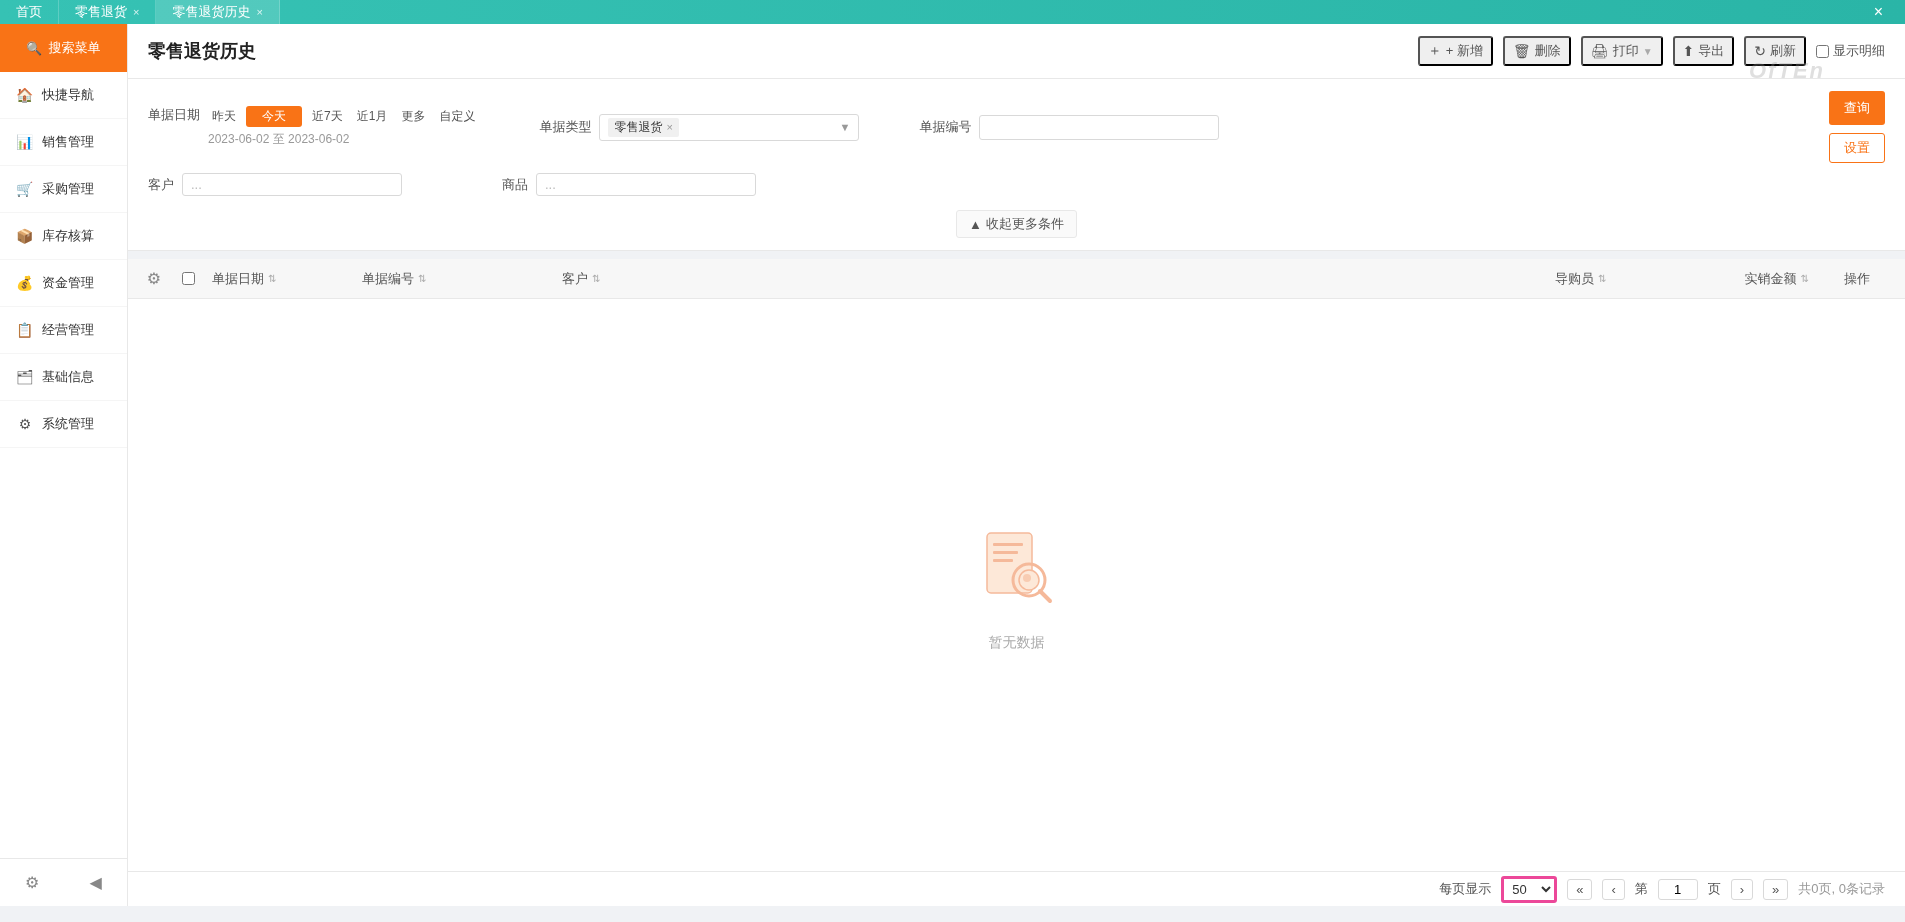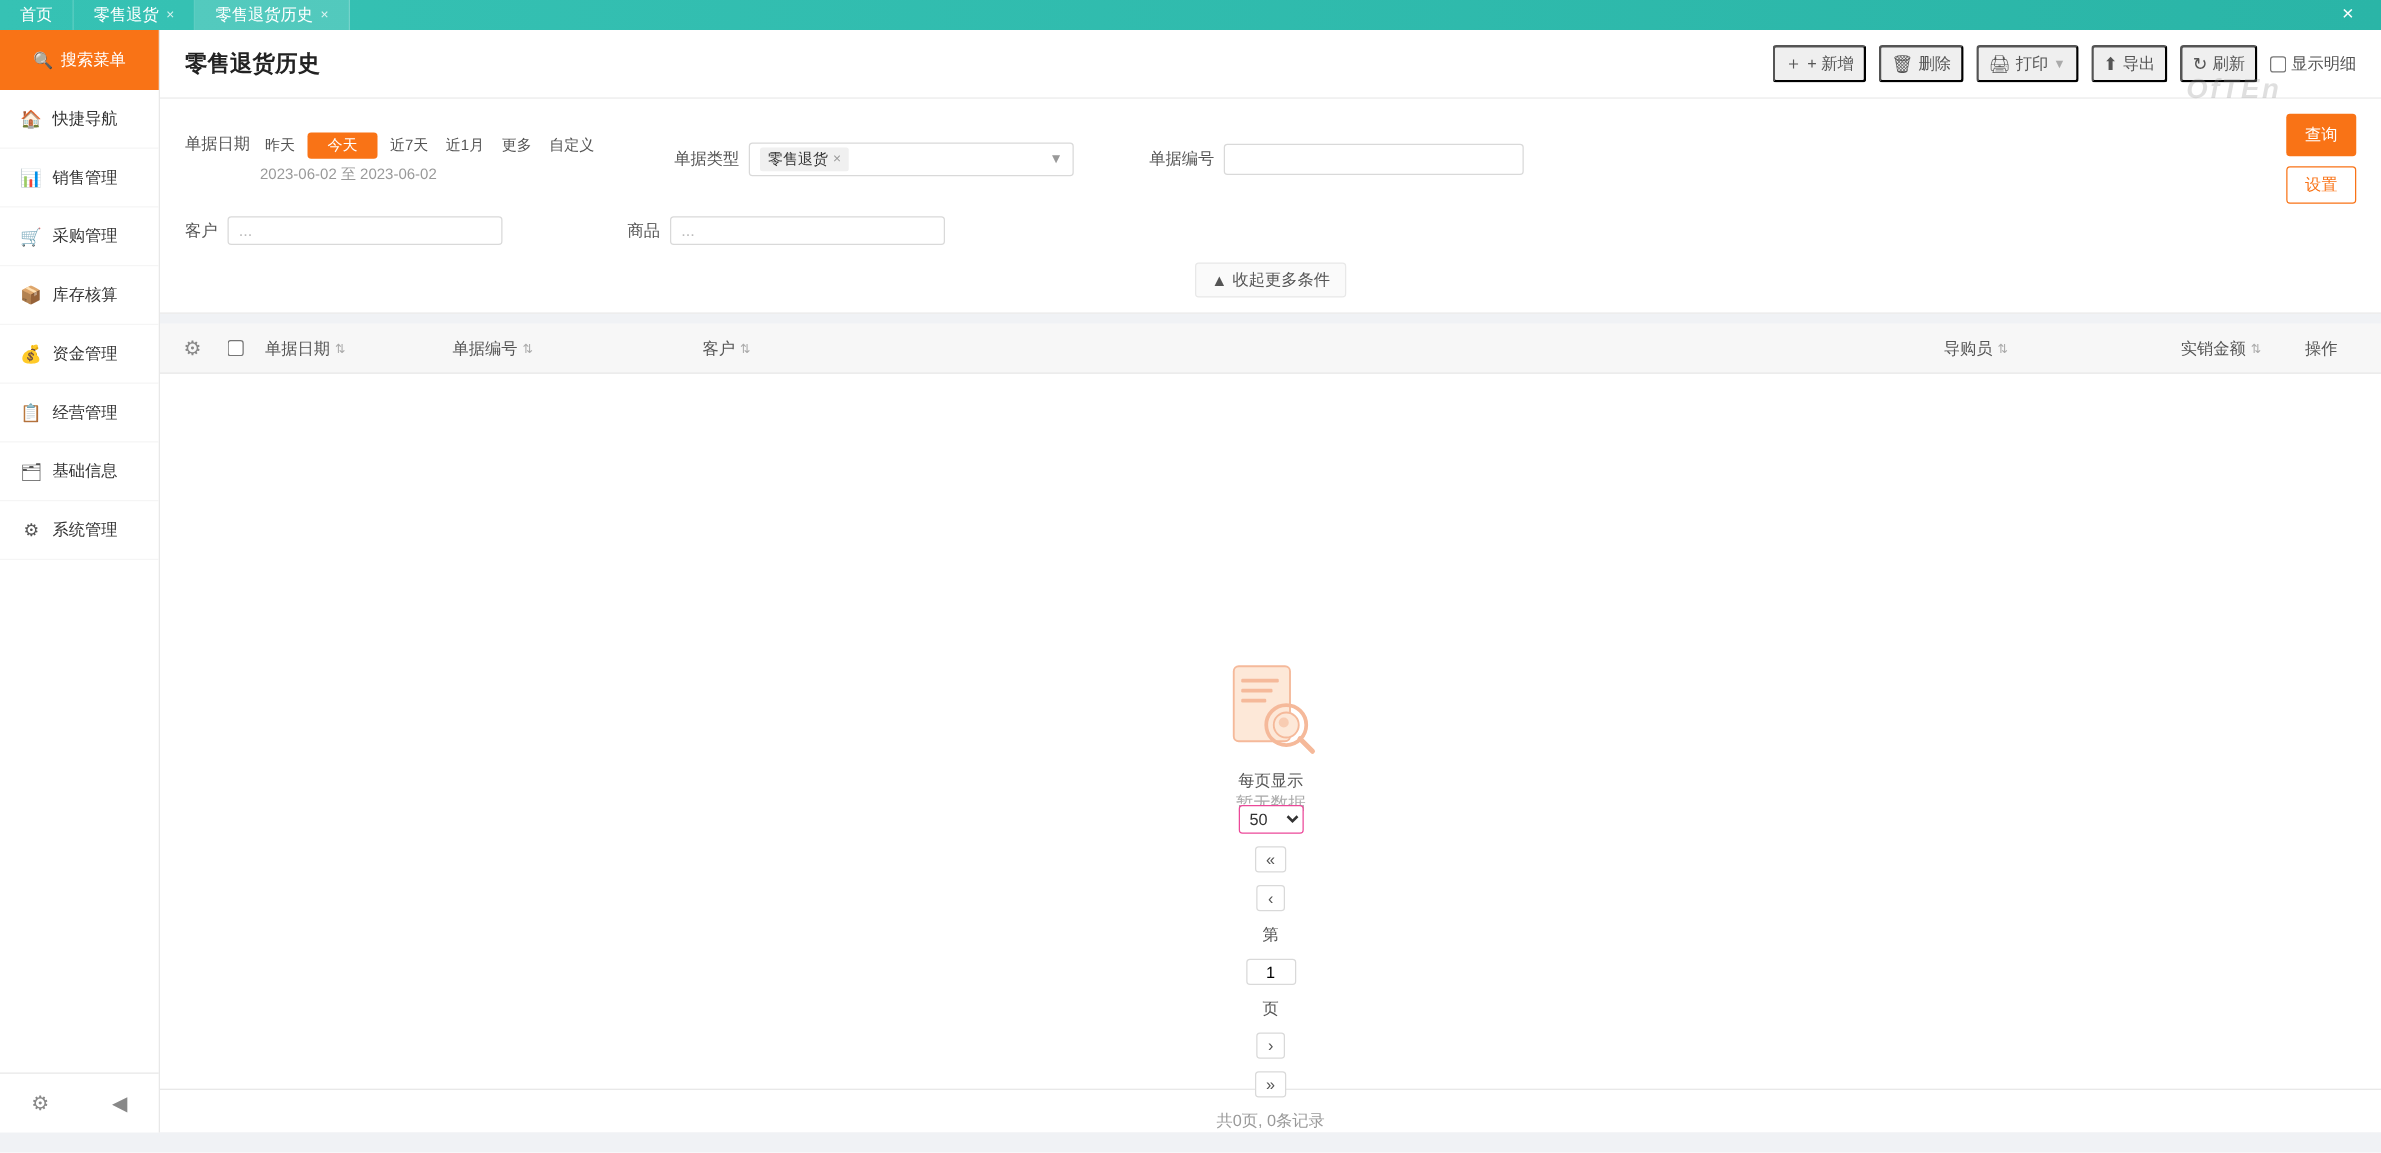--- a/index.html
+++ b/index.html
@@ -340,24 +340,23 @@
       height: 35px;
       background: #fff;
       border-top: 1px solid #e8e8e8;
       display: flex;
       align-items: center;
       justify-content: flex-end;
       padding: 0 20px;
       gap: 10px;
       font-size: 13px;
       color: #555;
-      flex-direction: column;
     }
     .page-size-select {
-      border: 1px solid #ec4899;
+      border: 3px solid #ec4899;
       border-radius: 3px;
       padding: 2px 4px;
       font-size: 13px;
       color: #333;
       cursor: pointer;
       background: #fff;
     }
     .page-nav-btn {
       border: 1px solid #d9d9d9;
       border-radius: 3px;

